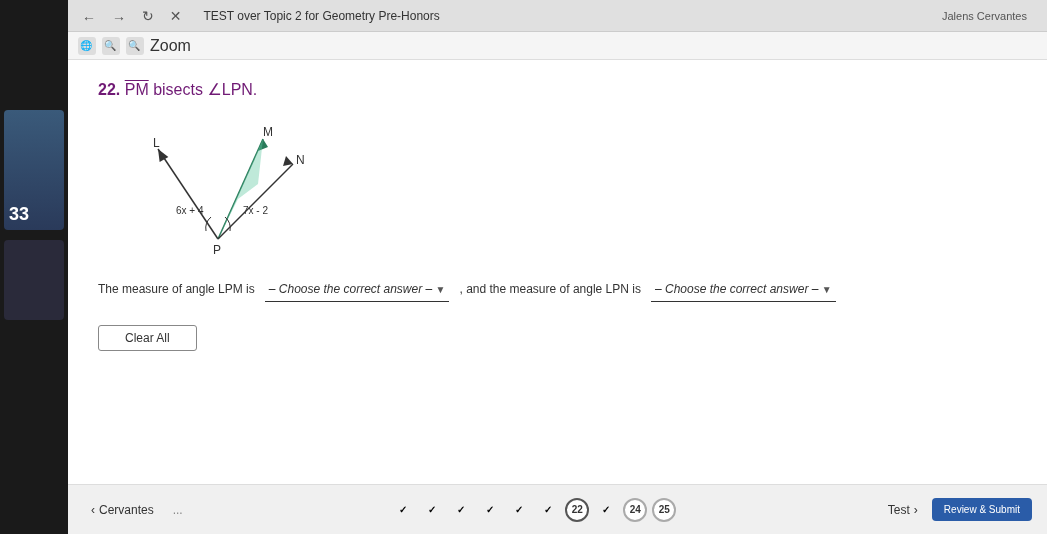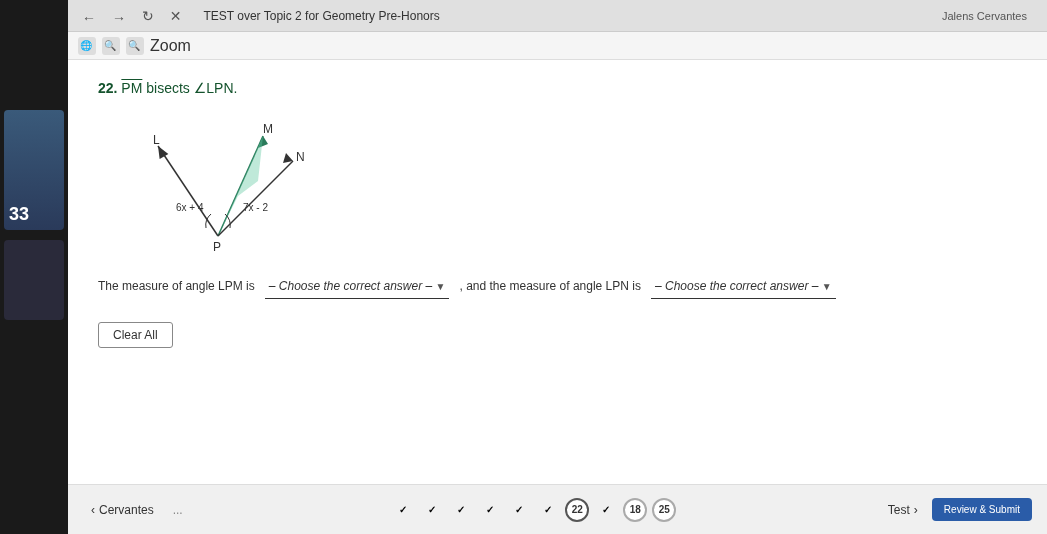--- a/index.html
+++ b/index.html
@@ -139,22 +139,22 @@
     .content {
       flex: 1;
       background: white;
       padding: 20px 30px;
       overflow: hidden;
       position: relative;
     }
 
     
     .question-header {
-      font-size: 14px;
-      color: #14532d;
+      font-size: 16px;
+      color: #701a75;
       margin-bottom: 10px;
     }
     .question-number {
       font-weight: bold;
     }
     .overline {
       text-decoration: overline;
     }
 
     
@@ -194,21 +194,21 @@
     .dropdown-arrow {
       font-size: 10px;
       color: #555;
     }
 
     
     .clear-all-btn {
       background: white;
       border: 1px solid #888;
       border-radius: 3px;
-      padding: 5px 14px;
+      padding: 5px 26px;
       font-size: 12px;
       cursor: pointer;
       margin-top: 15px;
       color: #333;
     }
 
     
     .bottom-nav {
       background: #f0f0f0;
       height: 50px;
@@ -402,21 +402,21 @@
 
       <div class="q-circle check" title="21"></div>
 
       <div class="q-circle current">
           <span>22</span>
         </div>
 
       <div class="q-circle check" title="23"></div>
 
       <div class="q-circle empty">
-          <span>18</span>
+          <span>24</span>
         </div>
 
       <div class="q-circle empty">
           <span>25</span>
         </div>
     </div>
 
     <button class="prev-btn">
       <span>Test</span> ›
     </button>

